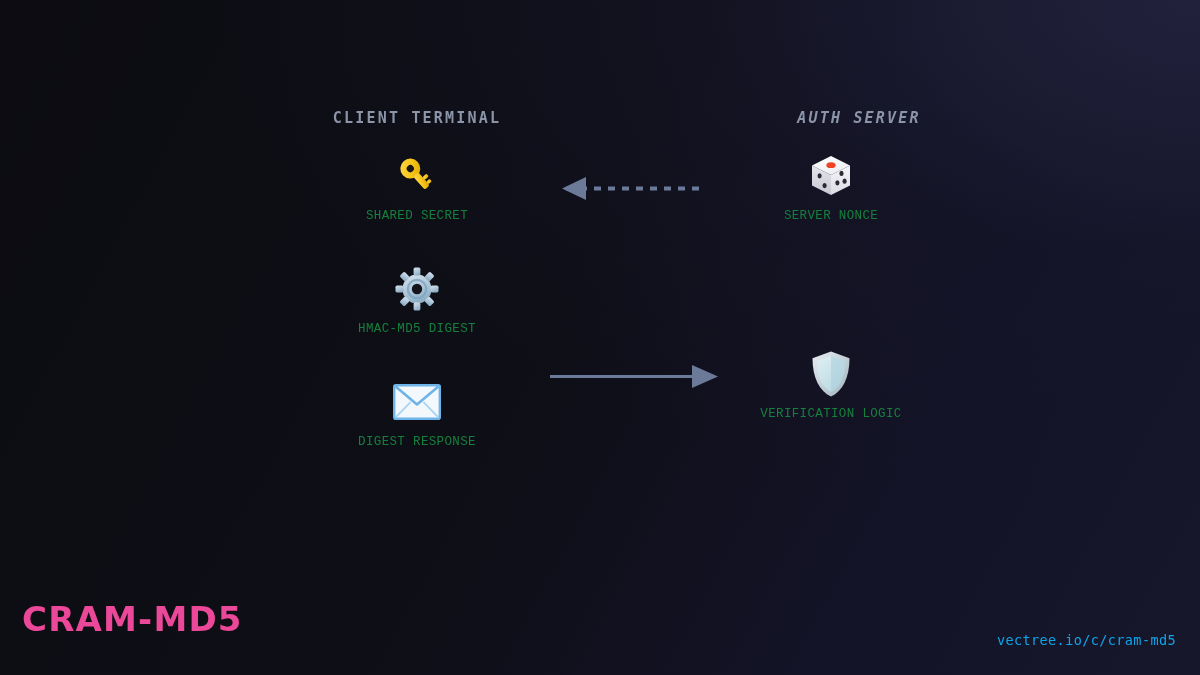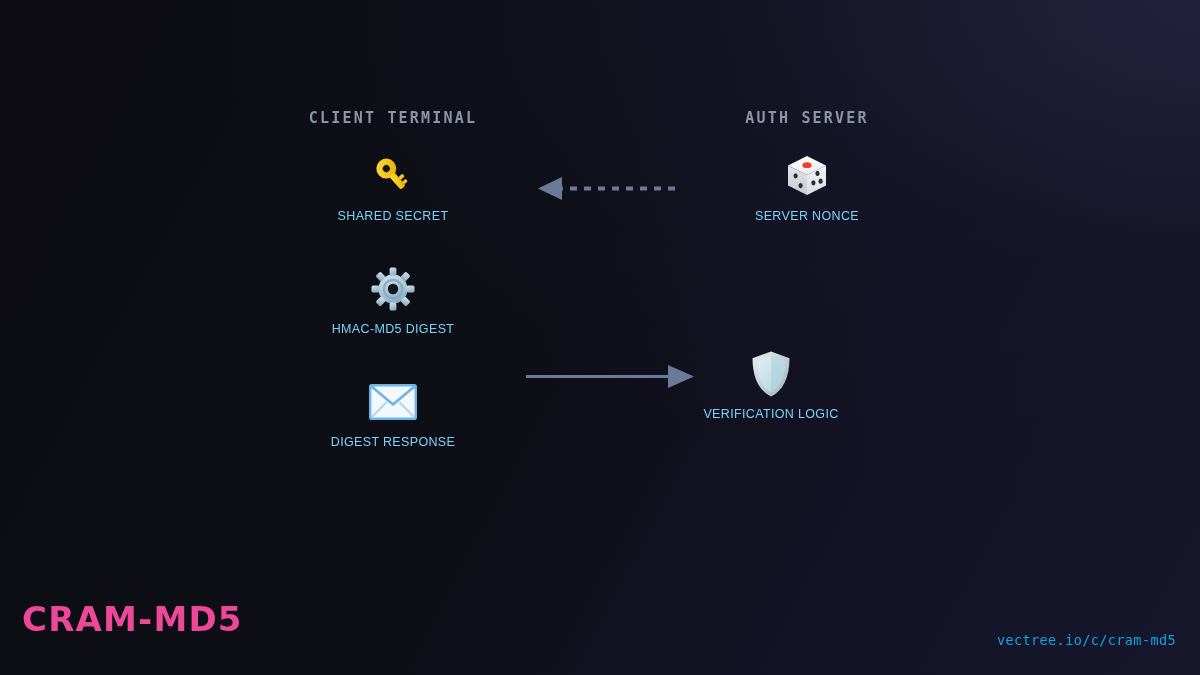--- a/index.html
+++ b/index.html
@@ -24,68 +24,69 @@
     inset: 0;
     background:
       radial-gradient(120% 110% at 100% 0%, rgba(34,34,62,0.95) 0%, rgba(22,22,42,0.55) 34%, rgba(13,13,20,0) 68%),
       linear-gradient(118deg, #0c0c12 0%, #0e0e16 46%, #141429 78%, #17172c 100%);
     pointer-events: none;
   }
 
   .stage {
     position: absolute;
     inset: 0;
+    margin-left: 24px;
   }
 
   
   .col-header {
     position: absolute;
     font-family: "DejaVu Sans Mono", "Liberation Mono", monospace;
     font-size: 15px;
     font-weight: 700;
     letter-spacing: 2.2px;
     color: #8c94a8;
     white-space: nowrap;
     transform: translateX(-50%);
   }
   #header-client { left: 393px; top: 109px; }
-  #header-server { left: 807px; top: 109px; }
+  #header-server { left: 835px; top: 109px; font-style: italic; }
 
   
   .node {
     position: absolute;
     transform: translateX(-50%);
     display: flex;
     flex-direction: column;
     align-items: center;
     width: 240px;
   }
   .node-icon {
     width: 52px;
     height: 52px;
     display: flex;
     align-items: center;
     justify-content: center;
     margin-bottom: 7px;
   }
   .node-icon svg { display: block; overflow: visible; }
   .node-label {
-    font-family: Liberation Sans, sans-serif;
+    font-family: Liberation Mono, monospace;
     font-size: 12.5px;
     letter-spacing: 0.35px;
-    color: #7dd3fc;
+    color: #15803d;
     white-space: nowrap;
     text-align: left;
   }
 
   #node-shared-secret     { left: 393px; top: 150px; }
   #node-hmac-engine       { left: 393px; top: 263px; }
   #node-digest-response   { left: 393px; top: 376px; }
   #node-server-nonce      { left: 807px; top: 150px; }
-  #node-verification      { left: 771px; top: 348px; }
+  #node-verification      { left: 807px; top: 348px; }
 
   
   .connector {
     position: absolute;
   }
   #connector-nonce-to-client { left: 500px; top: 176px; }
   #connector-digest-to-server { left: 520px; top: 364px; }
 
   
   .footer {

